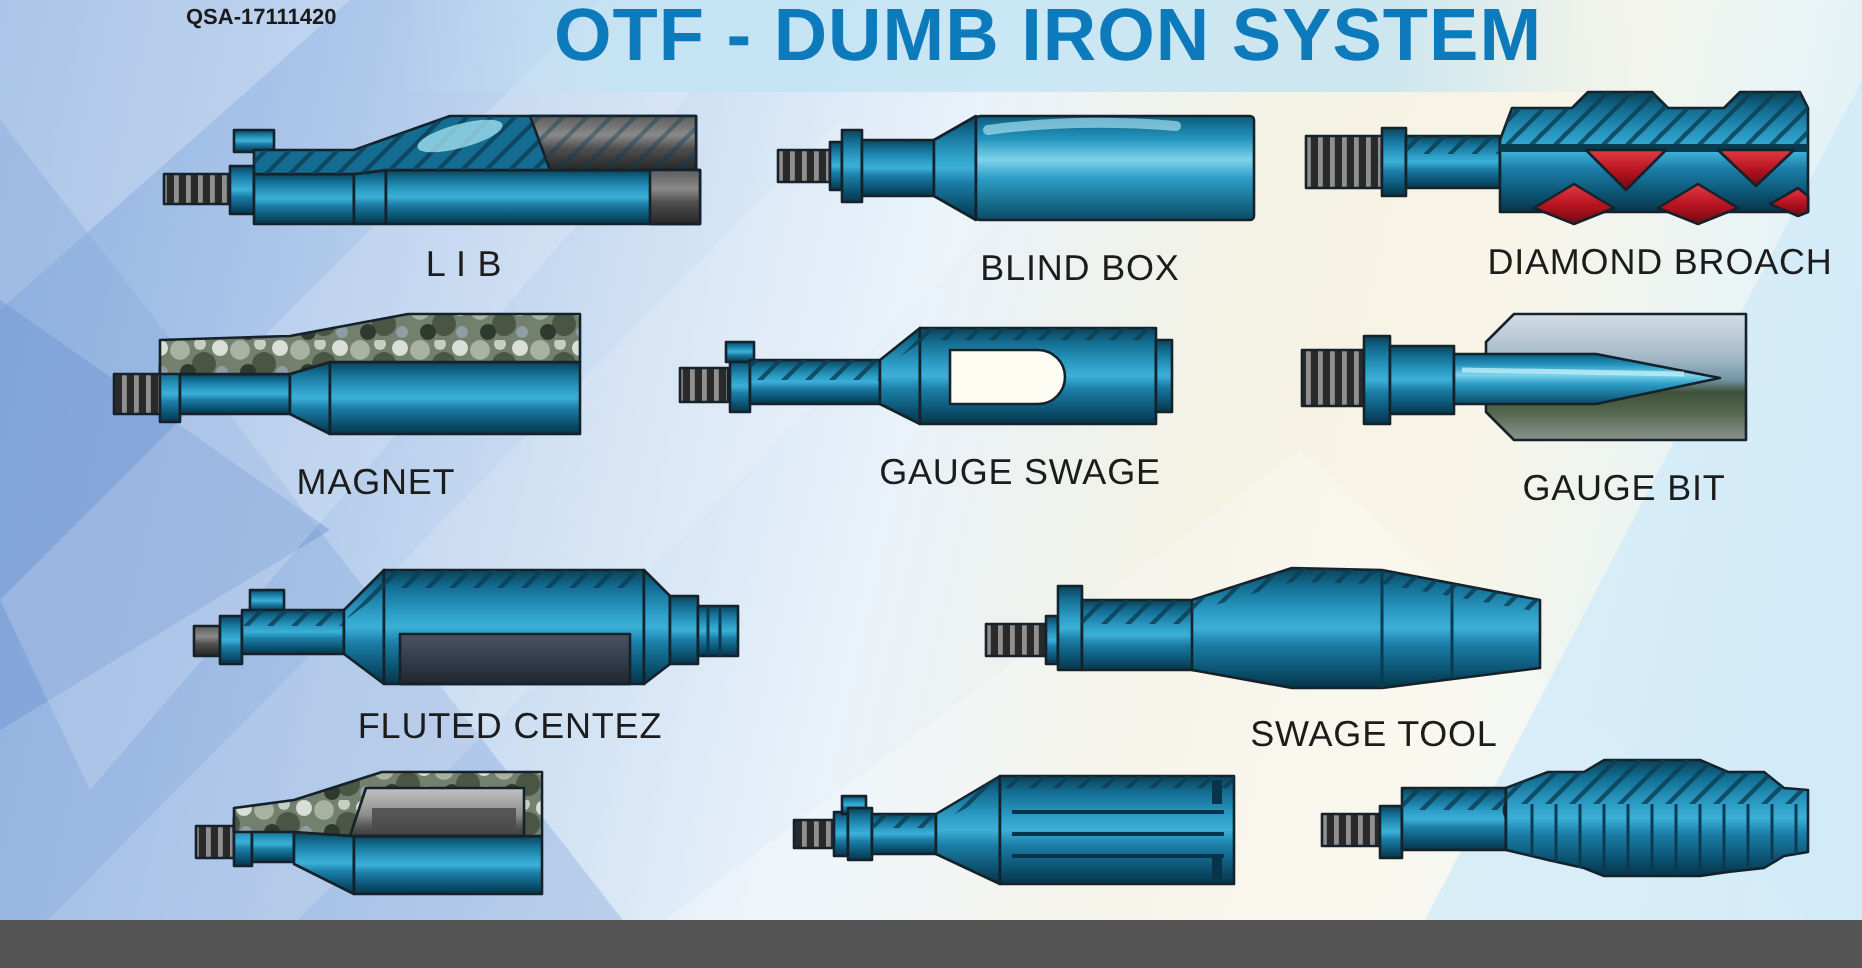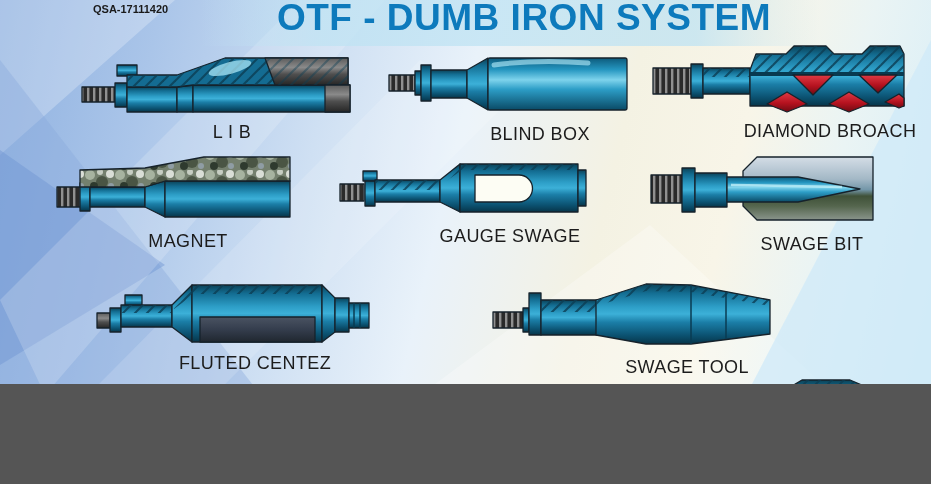--- a/index.html
+++ b/index.html
@@ -1,17 +1,17 @@
 <!DOCTYPE html>
 <html><head>
 <meta charset="utf-8">
 <style>
   html,body{margin:0;padding:0;background:#555;}
   .stage{
-    position:relative;width:931px;height:384px;overflow:hidden;
+    position:relative;width:931px;height:460px;overflow:hidden;
     font-family:"Liberation Sans",sans-serif;
     background:linear-gradient(103deg,#8fb1e0 0%,#aac5e9 16%,#cfe0f3 34%,#e9f2fa 48%,#f4f2e3 64%,#f8f5e8 76%,#eaf4f4 86%,#d5edf8 100%);
   }
   .bg{position:absolute;left:0;top:0;width:931px;height:484px;}
   .doc-code{position:absolute;left:93px;top:3px;font-size:11px;font-weight:bold;color:#1a1a1a;}
   .title{position:absolute;left:524px;top:-3px;transform:translateX(-50%);
     font-size:37px;font-weight:bold;color:#0d7abc;white-space:nowrap;letter-spacing:0.5px;}
   .tool{position:absolute;}
   .tool svg{display:block;width:100%;height:100%;}
   .tool-label{position:absolute;transform:translateX(-50%);font-size:18px;font-weight:normal;
@@ -203,21 +203,21 @@
       <g stroke="#16222b" stroke-width="1.3" stroke-linejoin="round">
         <rect x="5" y="23" width="31" height="28" fill="url(#pThread)"></rect>
         <rect x="36" y="16" width="13" height="44" fill="url(#gBody)"></rect>
         <rect x="49" y="21" width="32" height="34" fill="url(#gBody)"></rect>
         <polygon points="111,5 227,5 227,68 111,68 97,54 97,19" fill="url(#gPhoto)"></polygon>
         <polygon points="81,25 152,25 214,37 152,50 81,50" fill="url(#gBodyBright)"></polygon>
         <line x1="85" y1="33" x2="196" y2="35" stroke="#bdeef8" stroke-width="2.5" opacity="0.8"></line>
       </g>
     </svg>
   </div>
-  <div class="tool-label" style="left:812px;top:234px">SWAGE BIT</div>
+  <div class="tool-label" style="left:812px;top:234px">GAUGE BIT</div>
 
   <div class="tool" style="left:96px;top:280px;width:276px;height:66px">
     <svg viewBox="0 0 276 66">
       <g stroke="#16222b" stroke-width="1.3" stroke-linejoin="round">
         <rect x="1" y="33" width="13" height="15" fill="url(#gDark)"></rect>
         <rect x="14" y="28" width="11" height="24" fill="url(#gBody)"></rect>
         <rect x="29" y="15" width="17" height="11" fill="url(#gBody)"></rect>
         <rect x="25" y="25" width="51" height="22" fill="url(#gBody)"></rect>
         <rect x="25" y="25" width="51" height="8" fill="url(#pHatch)" stroke="none"></rect>
         <polygon points="76,25 96,5 96,62 76,47" fill="url(#gBody)"></polygon>

